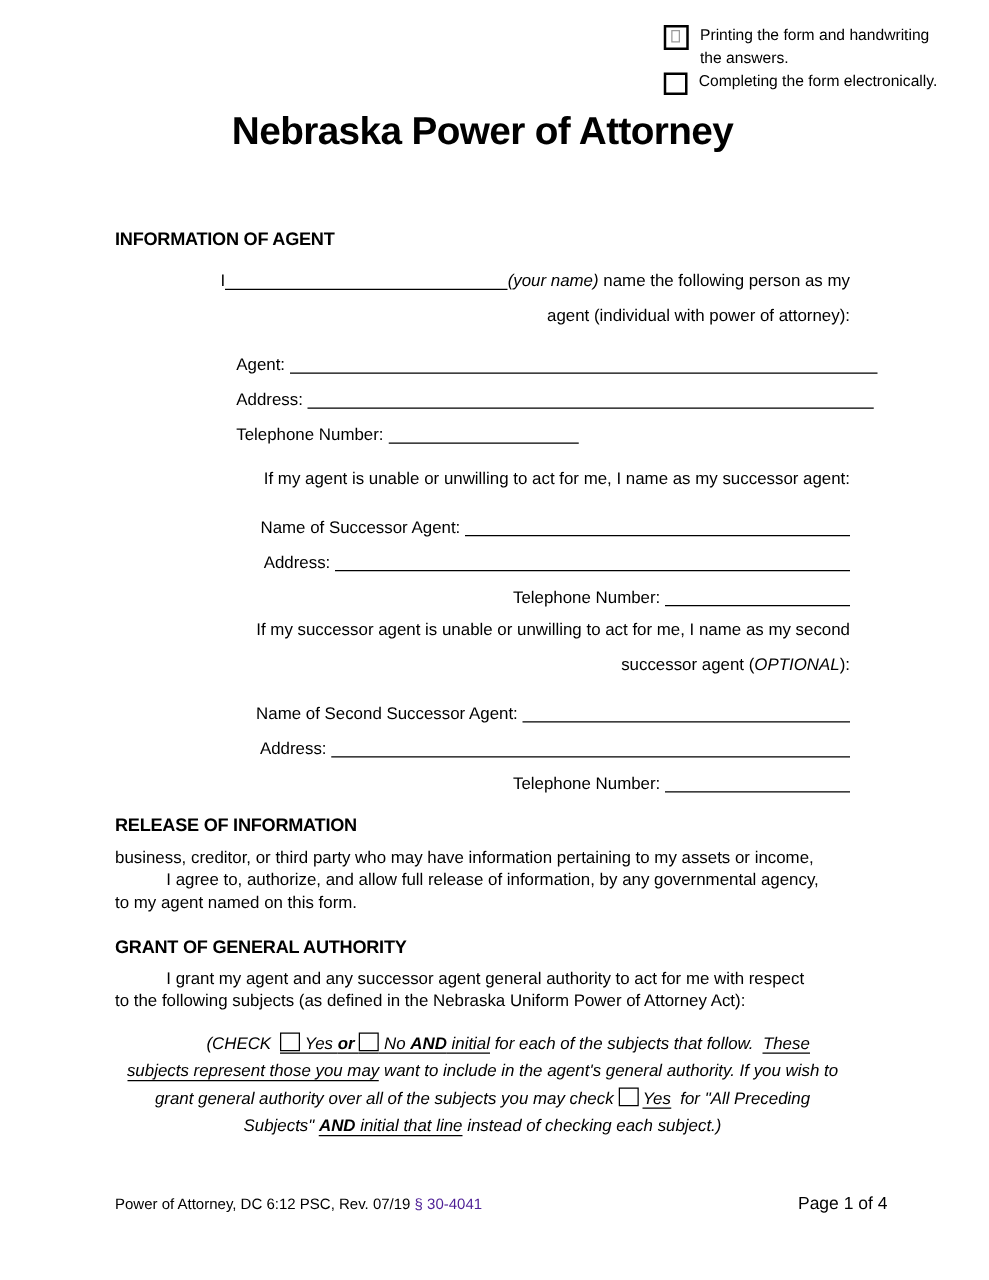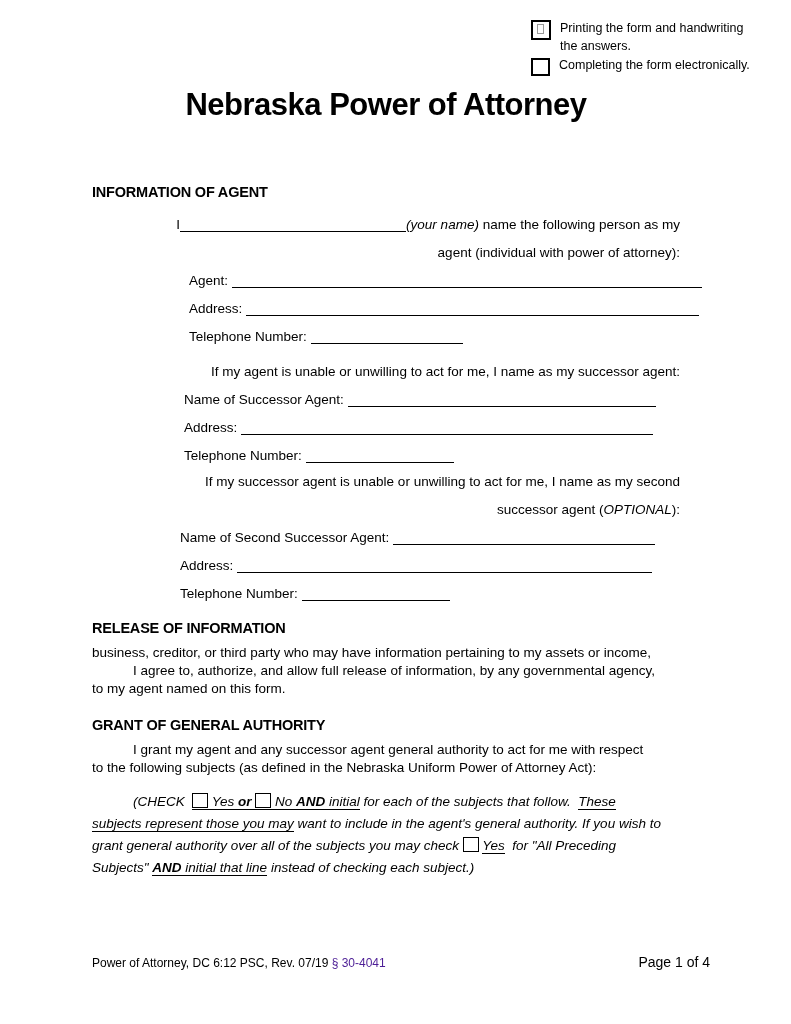--- a/index.html
+++ b/index.html
@@ -20,34 +20,34 @@
   .title{width:100%;text-align:center;font-size:31px;font-weight:bold;line-height:38px;letter-spacing:-0.5px;white-space:nowrap;}
   
   .h{font-size:14.5px;font-weight:bold;line-height:14px;letter-spacing:-0.2px;white-space:nowrap;}
   .h .opt-it{font-weight:normal;font-style:italic;}
   .h-agent{margin-top:61px;}
   .h-successor{margin-top:-2px;}
   .h-release{margin-top:17px;}
   .h-grant{margin-top:20px;}
   
   .line{line-height:20px;height:20px;white-space:nowrap;text-align:right;}
-  .mt16{margin-top:16px;} .mt15{margin-top:15px;} .mt9{margin-top:9px;}
+  .mt16{margin-top:16px;} .mt15{margin-top:15px;} .mt9{margin-top:9px;text-align:right;}
   .mt8{margin-top:8px;} .mt6{margin-top:6px;}
   .ind{padding-left:41px;}
   .fline{line-height:20px;height:20px;margin-bottom:8px;white-space:nowrap;}
-  .fgroup{margin-top:8px;}
+  .fgroup{margin-top:19px;}
   .fgroup .fline:last-child{margin-bottom:0;}
   .f1{padding-left:97px;} .f2{padding-left:92px;} .f3{padding-left:88px;}
   .blank{display:inline-block;border-bottom:1px solid #000;height:14px;vertical-align:-3px;}
   
   .para{margin-top:9px;}
   .pline{line-height:18px;white-space:nowrap;}
   
   .cpara{margin-top:14px;}
-  .cline{line-height:22px;font-style:italic;white-space:nowrap;}
+  .cline{line-height:22px;font-style:italic;white-space:nowrap;text-align:center;}
   .b{font-weight:bold;}
   .it{font-style:italic;}
   .useg{border-bottom:1px solid #000;}
   .cb{display:inline-block;width:14px;height:13px;border:1.5px solid #000;vertical-align:-2px;background:#fff;}
   
   .footer{position:absolute;top:954px;left:92px;right:81px;display:flex;justify-content:space-between;align-items:baseline;}
   .footer-left{font-size:12px;white-space:nowrap;}
   .statute{color:#4c1d95;}
   .footer-right{font-size:14px;white-space:nowrap;}
 </style>

